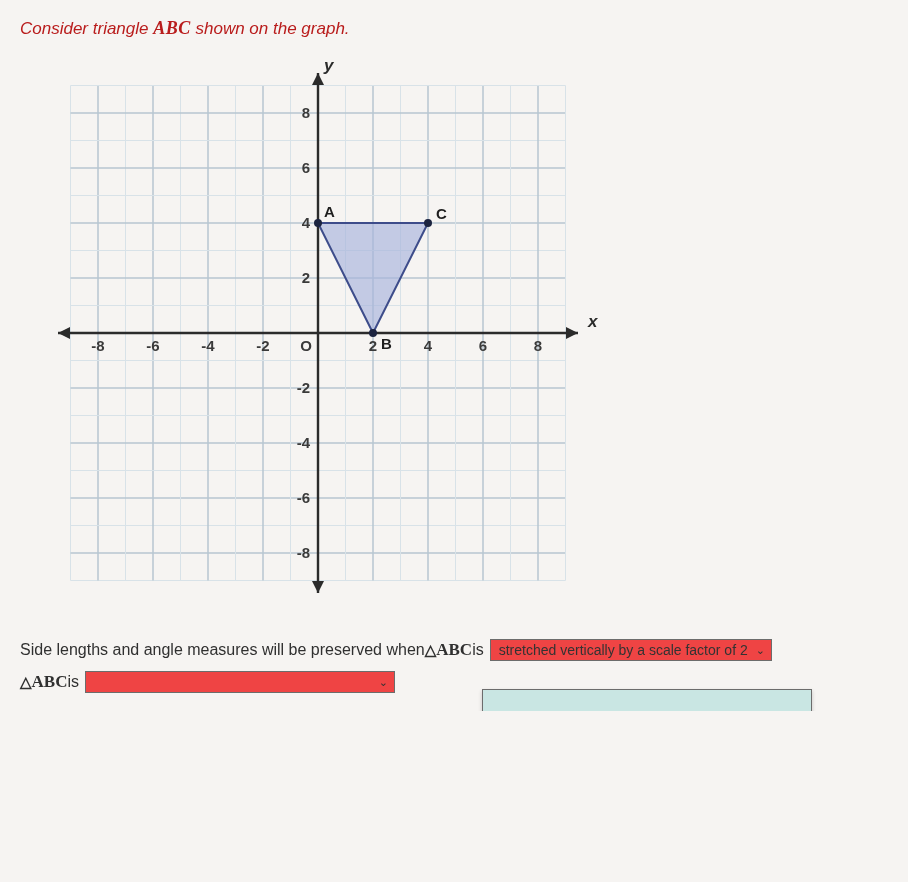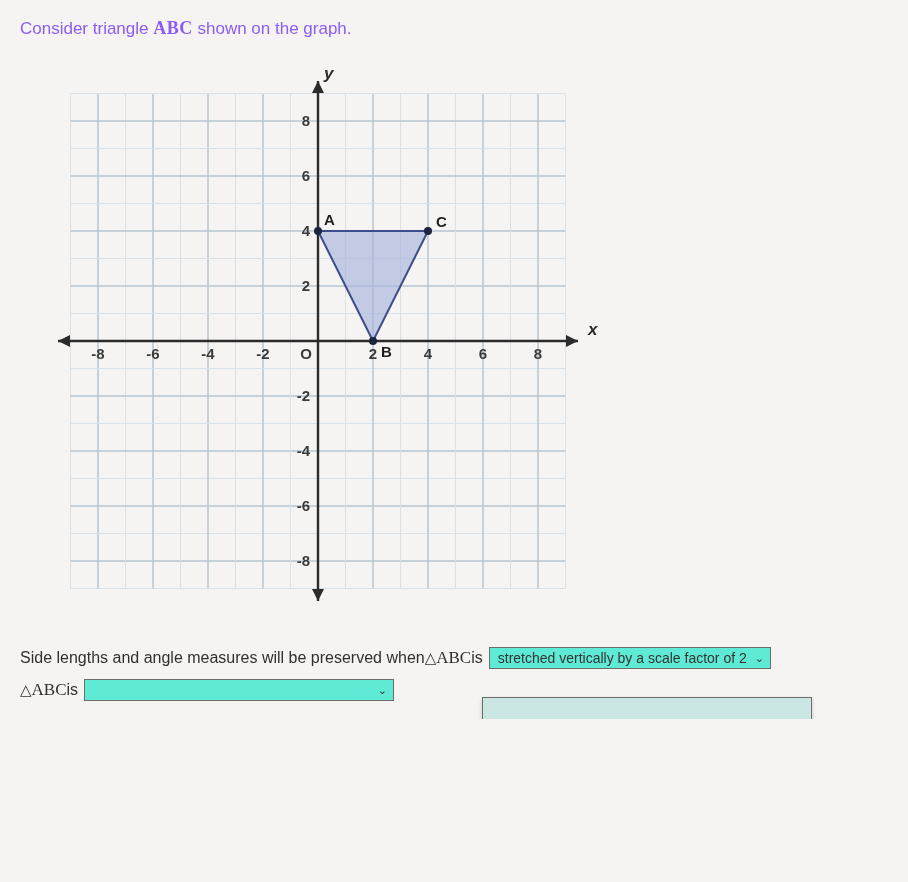--- a/index.html
+++ b/index.html
@@ -6,22 +6,23 @@
   body {
     margin: 0;
     padding: 18px 20px;
     font-family: Arial, Helvetica, sans-serif;
     background: #f6f4f2;
     color: #2b2b2b;
     width: 908px;
   }
   .prompt {
     font-size: 17px;
-    color: #8b5cf6;
-    margin-bottom: 22px;
+    color: #b91c1c;
+    margin-bottom: 14px;
+    font-style: italic;
   }
   .prompt .math {
     font-family: "Times New Roman", serif;
     font-weight: bold;
     font-size: 18px;
     letter-spacing: 0.5px;
   }
   .graph-wrap {
     position: relative;
     width: 560px;
@@ -47,27 +48,28 @@
     font-size: 16px;
     color: #303030;
     position: relative;
     width: 880px;
   }
   .line1, .line2 { display: flex; align-items: center; flex-wrap: nowrap; }
   .line1 { margin-bottom: 10px; }
   .math2 {
     font-family: "Times New Roman", serif;
     font-size: 17px;
+    font-weight: bold;
   }
   .math2 .tri-sym { font-size: 15px; }
   .selectbox {
     display: inline-flex;
     align-items: center;
     border: 1px solid #6c6c6c;
-    background: #5eead4;
+    background: #ef4444;
     font-size: 14px;
     color: #333;
     padding: 2px 6px 2px 8px;
     margin-left: 6px;
     min-height: 22px;
     position: relative;
   }
   .selectbox .caret {
     margin-left: 8px;
     font-size: 11px;

